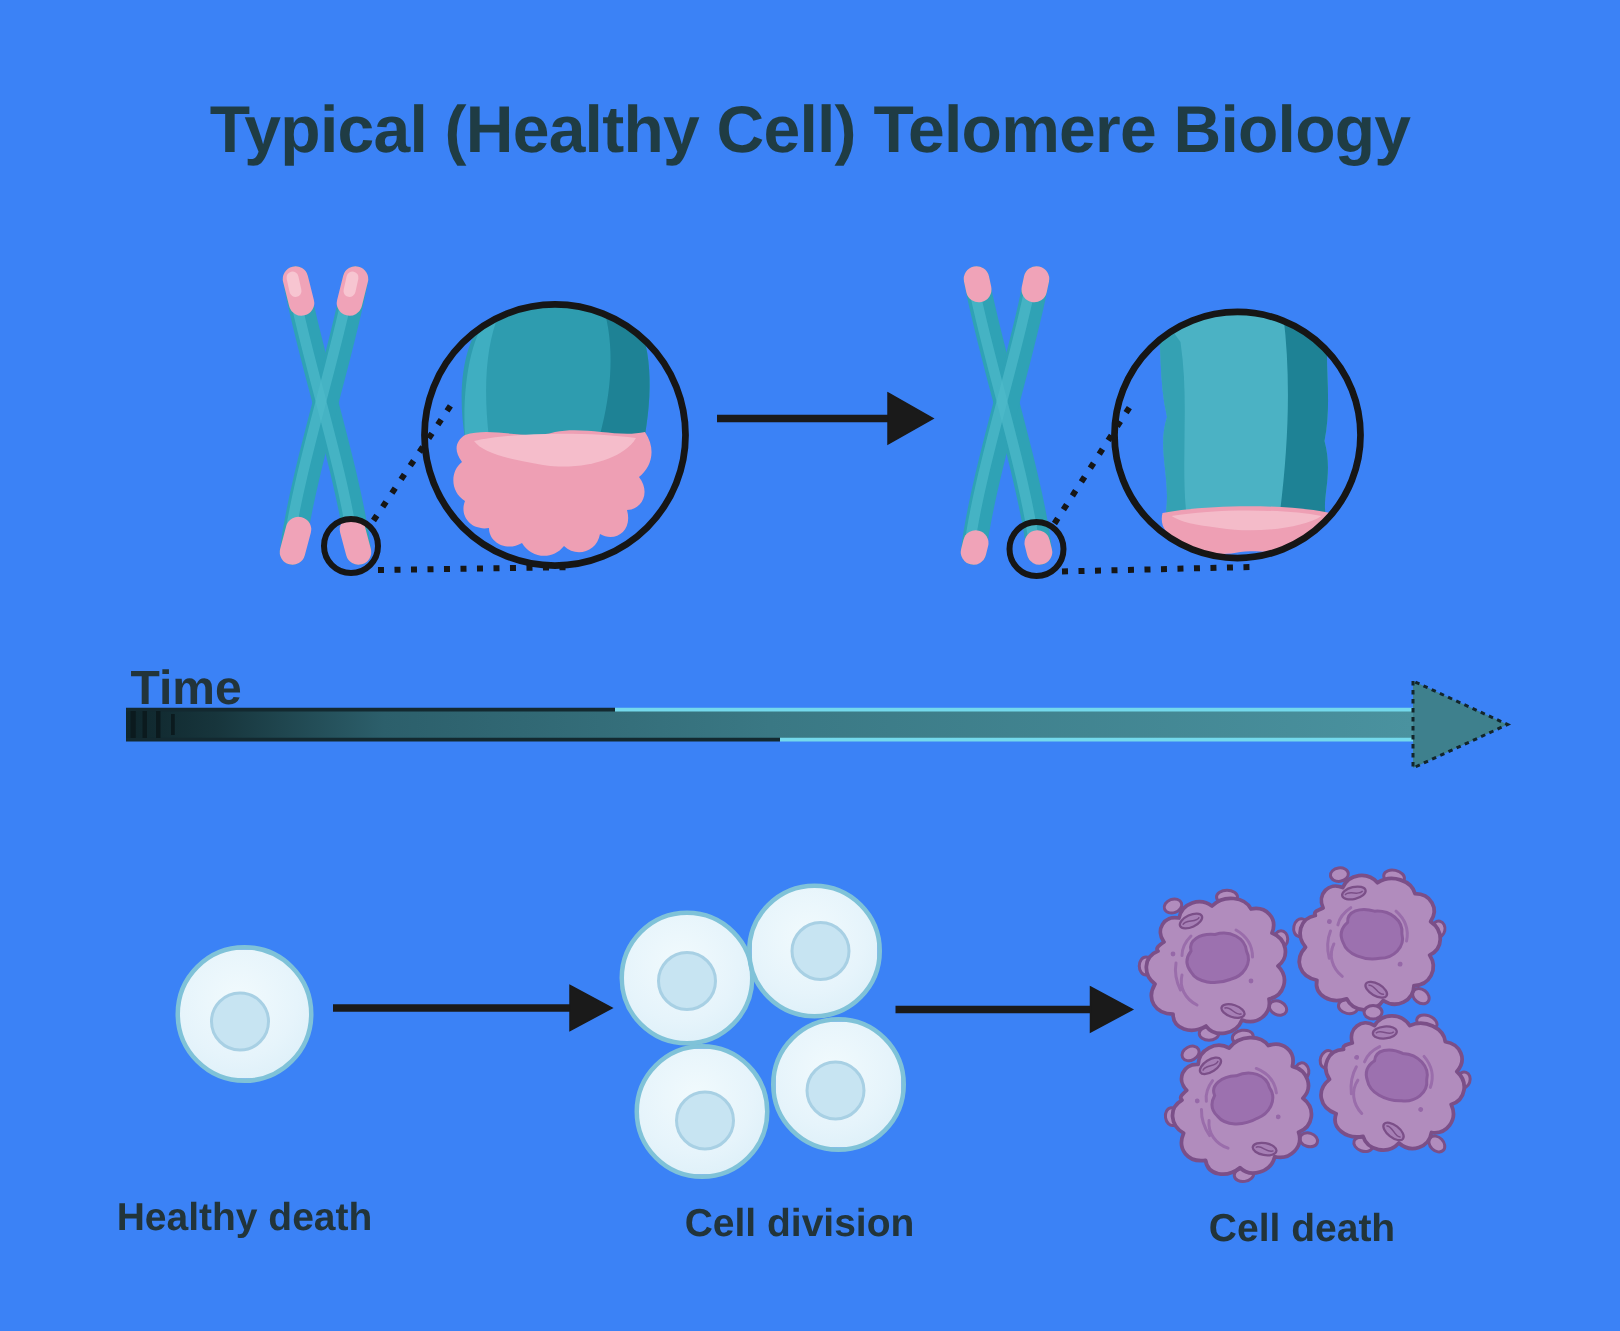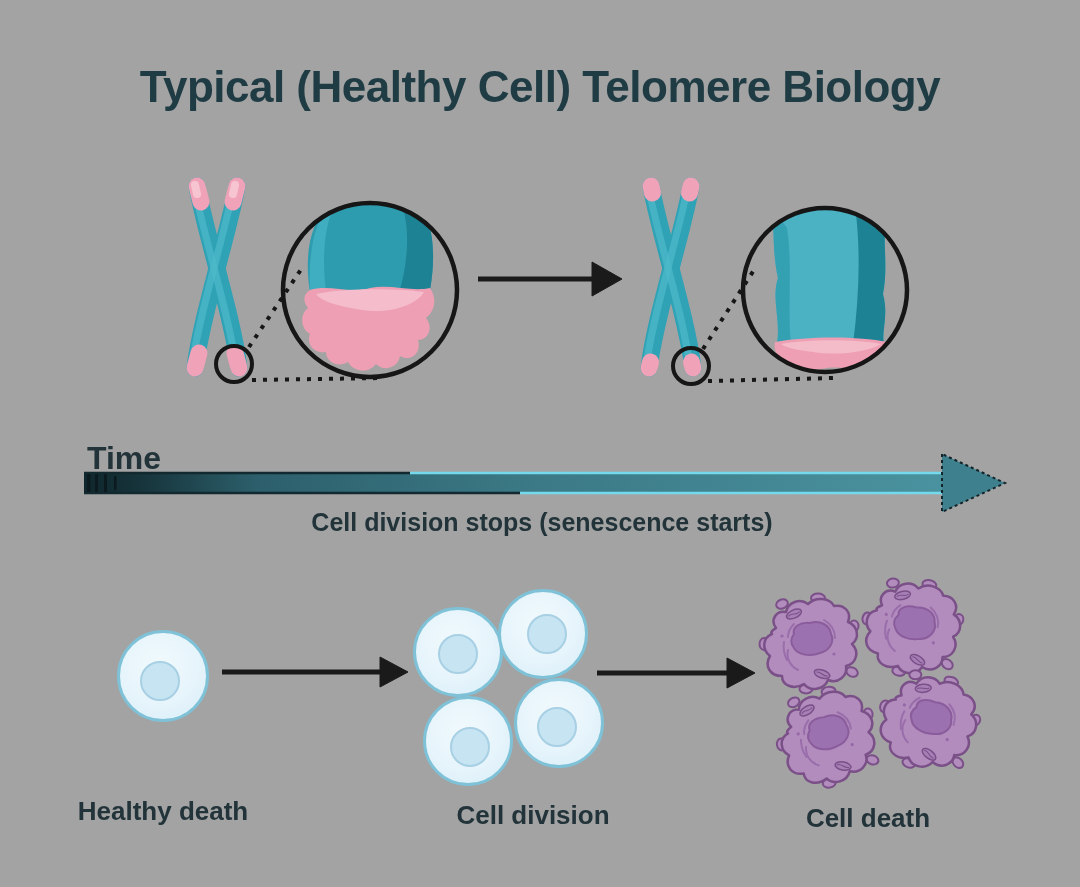--- a/index.html
+++ b/index.html
@@ -1,18 +1,18 @@
 <!DOCTYPE html>
 <html><head>
 <meta charset="utf-8">
 <style>
   html,body { margin:0; padding:0; }
   .canvas {
     position:relative; width:1080px; height:887px;
-    background:#a3a3a3; overflow:hidden;
+    background:#3b82f6; overflow:hidden;
     font-family:"Liberation Sans", sans-serif;
   }
   .abs { position:absolute; }
   .title {
     left:0; right:0; top:62px; text-align:center;
     font-size:44px; font-weight:700; letter-spacing:-0.5px;
     color:#1F3C44;
   }
   .lbl { color:#22343A; font-weight:700; white-space:nowrap; }
   .lbl-center { transform:translateX(-50%); }
@@ -114,21 +114,20 @@
       <path d="M 34,4 C 38,26 35,50 41,76 C 34,98 44,116 40,142 L 54,142 C 50,104 56,66 50,26 Z" fill="#2E9CAF" opacity="0.8"></path>
 
       <path d="M 38,140 C 70,134 122,134 150,140 C 156,150 148,162 136,160
                C 120,170 102,164 90,166 C 72,170 54,164 48,158 C 40,154 36,148 38,140 Z" fill="#EE9FB4"></path>
       <path d="M 44,142 C 72,137 118,137 144,142 C 132,150 100,154 76,150 C 60,148 50,146 44,142 Z" fill="#F5C0CD" opacity="0.85"></path>
     </g>
     <circle cx="88" cy="88" r="82" fill="none" stroke="#161616" stroke-width="4.5"></circle>
   </svg>
 
   <div class="abs lbl time-lbl">Time</div>
-  <div class="abs lbl lbl-center axis-lbl" style="left:542px; top:508px;">Cell division stops (senescence starts)</div>
 
   <svg class="abs" style="left:80px; top:448px;" width="935" height="70" viewBox="0 0 935 70">
     <defs>
       <linearGradient id="tgrad" x1="0" y1="0" x2="1" y2="0">
         <stop offset="0" stop-color="#0F262C"></stop>
         <stop offset="0.07" stop-color="#17353C"></stop>
         <stop offset="0.2" stop-color="#2C5F6B"></stop>
         <stop offset="0.5" stop-color="#3A7884"></stop>
         <stop offset="1" stop-color="#4A929F"></stop>
       </linearGradient>

